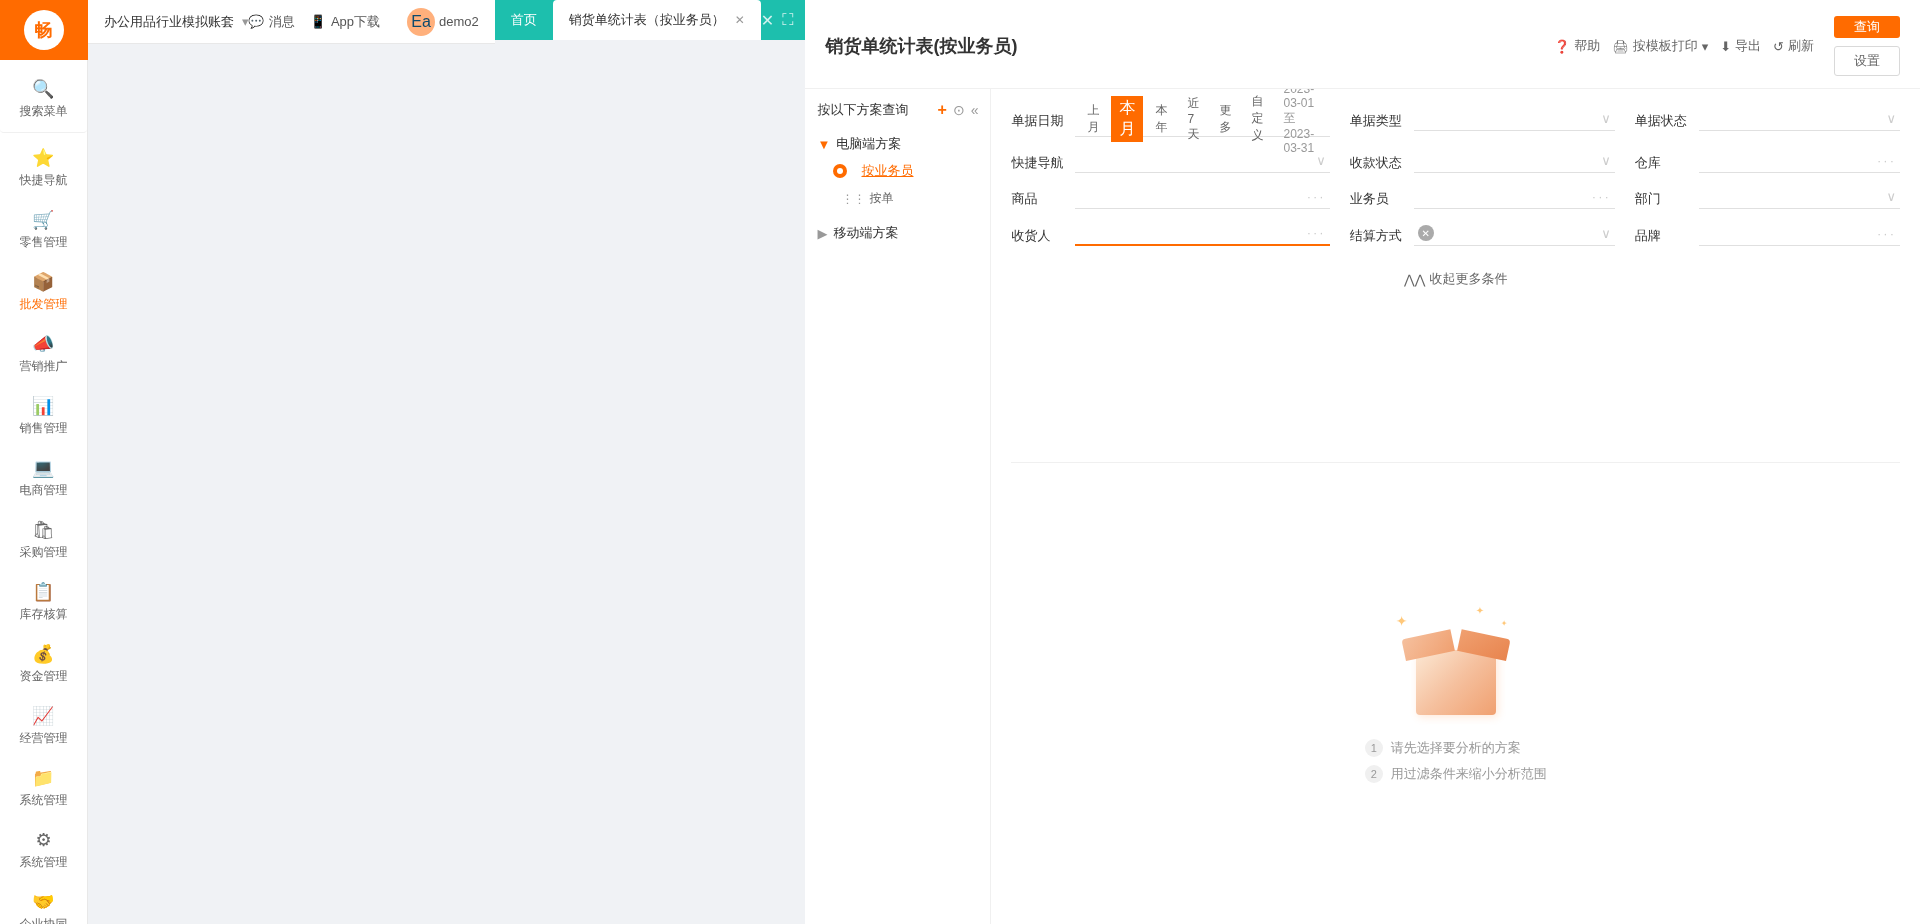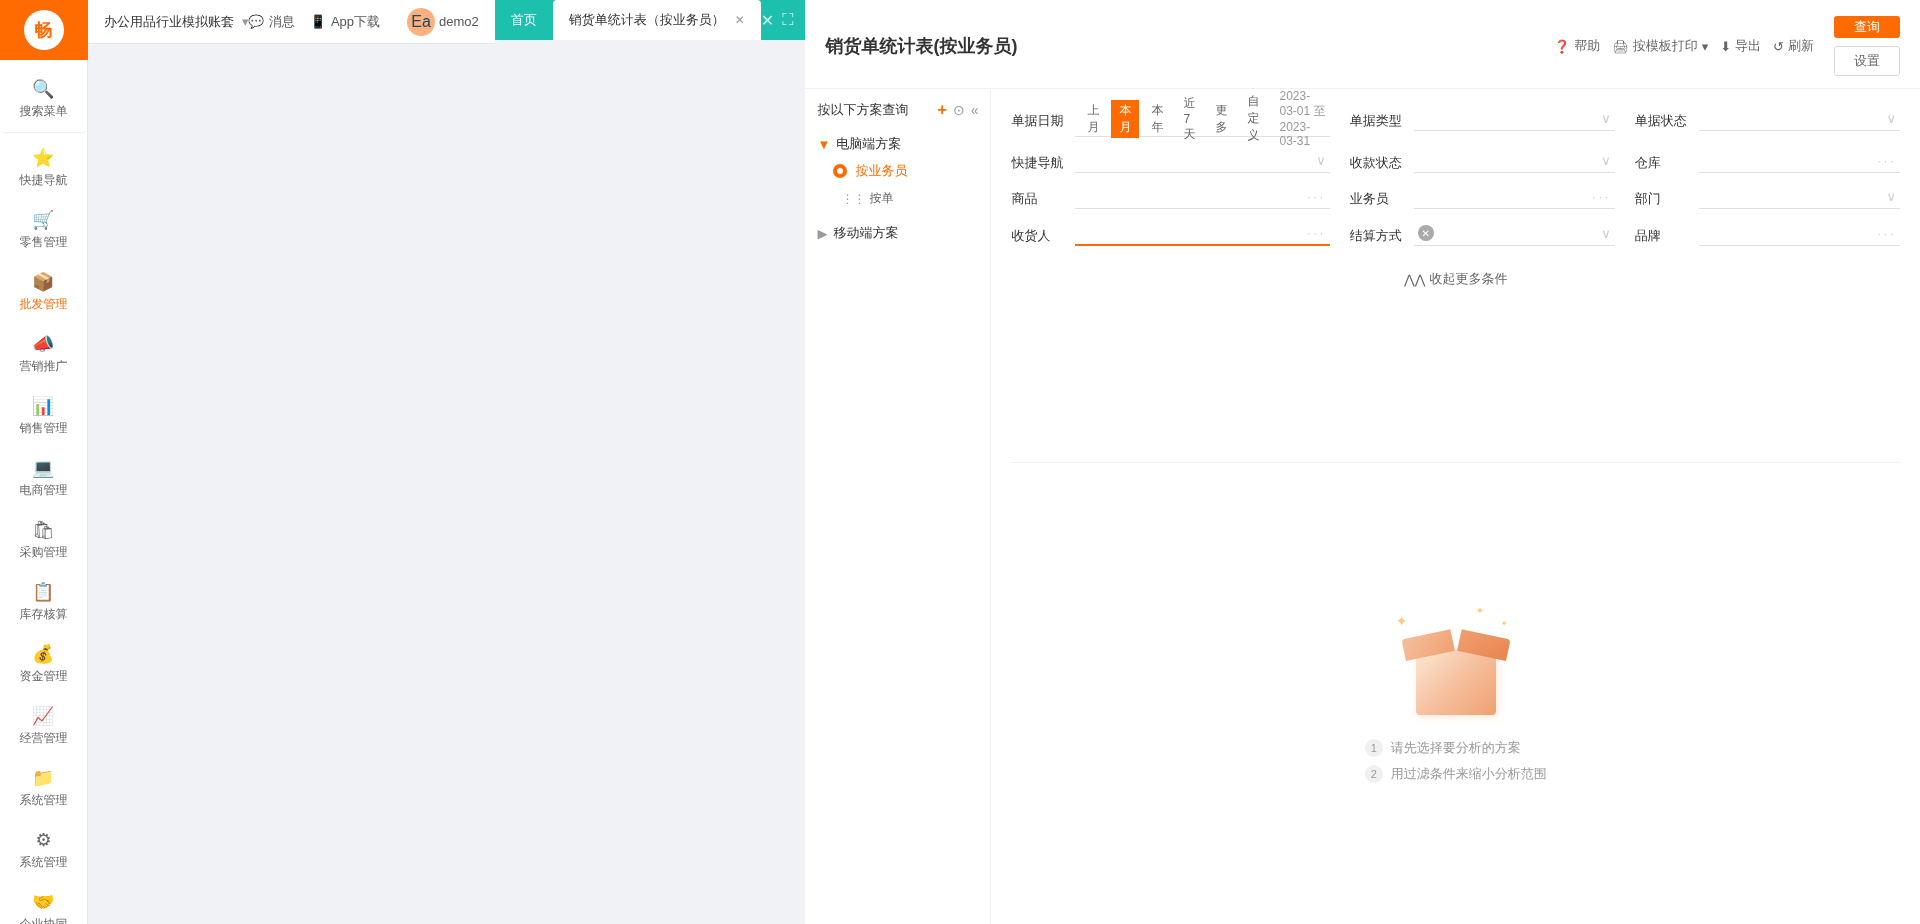--- a/index.html
+++ b/index.html
@@ -48,21 +48,21 @@
     
     .filter-body { display: flex; flex: 1; overflow: hidden; }
 
     
     .scheme-sidebar { width: 186px; border-right: 1px solid #f0f0f0; padding: 12px 0; flex-shrink: 0; }
     .scheme-header { display: flex; align-items: flex-start; justify-content: space-between; padding: 0 12px 8px; font-size: 13px; color: #333; }
     .scheme-header-actions { display: flex; align-items: center; gap: 6px; }
     .scheme-action-icon { font-size: 14px; color: #999; cursor: pointer; }
     .scheme-group { padding: 4px 0; }
     .scheme-group-title { display: flex; align-items: center; gap: 6px; padding: 4px 12px; font-size: 13px; color: #333; cursor: pointer; }
-    .scheme-item { padding: 5px 12px 5px 28px; display: flex; align-items: center; gap: 8px; font-size: 13px; color: #333; cursor: pointer; }
+    .scheme-item { padding: 5px 12px 5px 28px; display: flex; align-items: center; gap: 14px; font-size: 13px; color: #333; cursor: pointer; text-decoration: underline; }
     .scheme-item.active { color: #ff6b00; }
     .scheme-item-dot { width: 14px; height: 14px; border-radius: 50%; background: #ff6b00; display: flex; align-items: center; justify-content: center; }
     .scheme-item-dot-inner { width: 6px; height: 6px; border-radius: 50%; background: #fff; }
     .scheme-sub-item { padding: 5px 12px 5px 36px; display: flex; align-items: center; gap: 4px; font-size: 12px; color: #666; cursor: pointer; }
 
     
     .filter-form { flex: 1; padding: 16px 20px; }
     .filter-row { display: flex; align-items: center; margin-bottom: 16px; gap: 20px; }
     .filter-field { display: flex; align-items: center; flex: 1; gap: 8px; min-width: 0; }
     .filter-label { color: #333; font-size: 13px; white-space: nowrap; min-width: 56px; }
@@ -257,21 +257,21 @@
         <div style="flex:1; display:flex; flex-direction:column; overflow:hidden;">
           <div class="filter-form">
 
             <div class="filter-row">
 
               <div class="filter-field" style="flex:1.2;">
                 <span class="filter-label">单据日期</span>
                 <div class="filter-input-wrapper" style="flex:1; display:flex; align-items:center; gap:4px; border-bottom:1px solid #e0e0e0; padding-bottom:4px;">
                   <div class="date-tabs">
                     <span class="date-tab">上月</span>
-                    <span class="date-tab active" style="background:#ff6b00; color:#fff; padding:2px 8px; border-radius:0; font-size:12px;">本月</span>
+                    <span class="date-tab active" style="background:#ff6b00; color:#fff; padding:2px 8px; border-radius:0; font-size:16px;">本月</span>
                     <span class="date-tab">本年</span>
                     <span class="date-tab">近7天</span>
                     <span class="date-tab">更多</span>
                     <span class="date-tab">自定义</span>
                   </div>
                   <span class="date-display">2023-03-01 至 2023-03-31</span>
                 </div>
               </div>
 
               <div class="filter-field" style="flex:1;">

